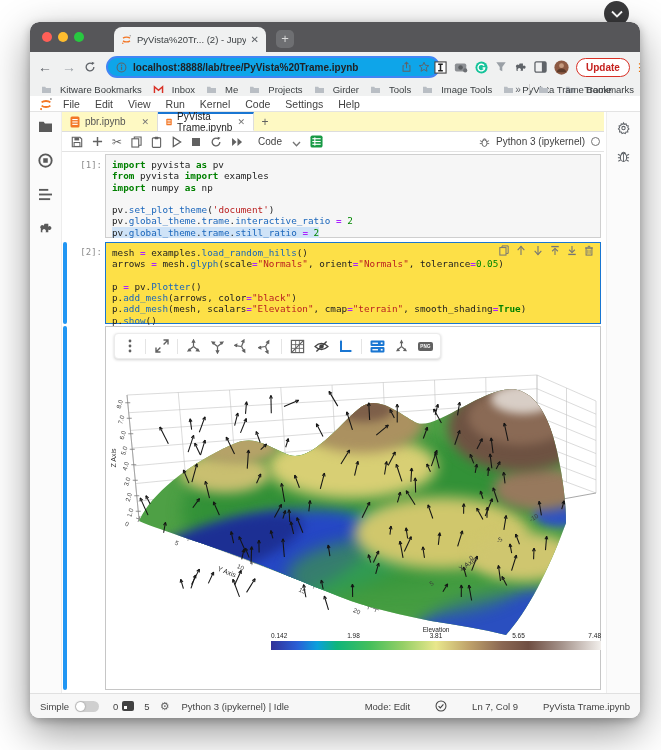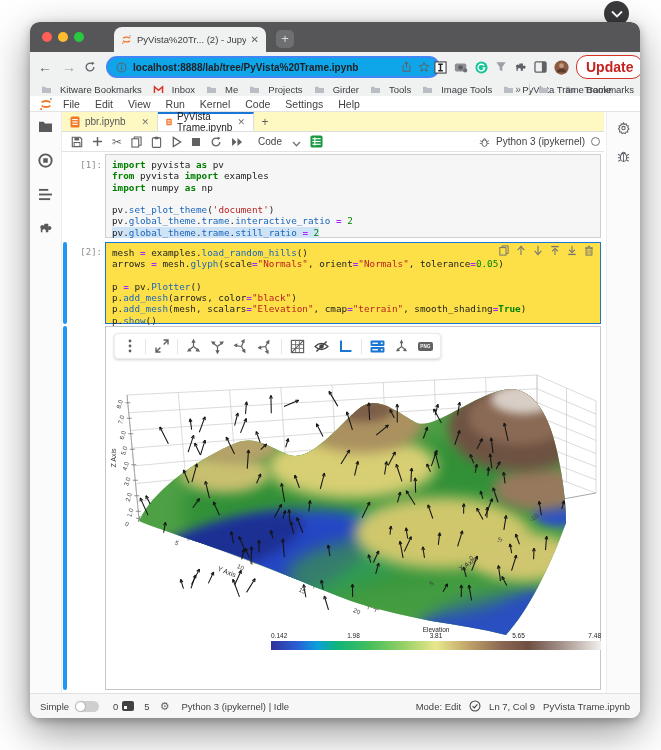--- a/index.html
+++ b/index.html
@@ -13,21 +13,21 @@
 .btab{position:absolute;left:84px;top:5px;width:152px;height:25px;background:#f0f1f1;border-radius:8px 8px 0 0;display:flex;align-items:center;padding:0 7px;gap:5px}
 .btab-title{font-size:9.5px;color:#3c4043;white-space:nowrap;overflow:hidden;flex:1}
 .btab-x{font-size:10px;color:#5f6368}
 .newtab{position:absolute;left:246px;top:8px;width:18px;height:18px;border-radius:5px;background:#6e6f72;color:#d8d8d8;font-size:13px;line-height:17px;text-align:center}
 .chrome-bar{position:absolute;left:0;top:30px;width:100%;height:30px;background:#f0f1f1;display:flex;align-items:center}
 .navic{font-size:14px;color:#5f6368;width:18px;text-align:center;margin-left:6px}
 .navic.dim{color:#9aa0a6}
 .omnibox{position:absolute;left:76px;top:4px;width:334px;height:22px;background:#0ea5e9;border:2px solid #4285f4;border-radius:12px;display:flex;align-items:center;padding:0 8px;gap:6px}
 .url{font-size:10px;color:#202124;font-weight:bold;flex:1;white-space:nowrap;overflow:hidden}
 .extrow{position:absolute;left:404px;top:0;height:30px;display:flex;align-items:center;gap:7px}
-.update{border:1.5px solid #d93025;color:#c5221f;border-radius:11px;font-size:14px;font-weight:bold;padding:3px 9px;background:#fff}
+.update{border:1.5px solid #d93025;color:#c5221f;border-radius:11px;font-size:10px;font-weight:bold;padding:3px 9px;background:#fff}
 .upddots{color:#e8710a;font-size:11px;margin-left:-3px}
 .bookbar{position:absolute;left:0;top:60px;width:100%;height:14px;background:#f0f1f1;display:flex;align-items:center;font-size:9.5px;color:#3c4043}
 .bm{display:flex;align-items:center;gap:8px;margin-left:11px;white-space:nowrap}
 .bm-right{position:absolute;right:6px;display:flex;align-items:center;gap:8px}
 .bm-sep{width:1px;height:10px;background:#cfcfcf}
 .chev{color:#5f6368;font-size:10px}
 
 .jl-menubar{position:absolute;left:0;top:74px;width:100%;height:16px;background:#fff;border-bottom:1px solid #e3e3e3;display:flex;align-items:center}
 .jl-menu-item{font-size:10.5px;color:#424242;margin-right:15px}
 .jl-logo{margin:0 10px 0 9px}
@@ -62,21 +62,21 @@
 
 .cbar{position:absolute;left:165px;top:299px;width:330px}
 .cbar-title{text-align:center;font-size:6.5px;color:#222}
 .cbar-ticks{position:relative;height:8px;font-size:6.5px;color:#222;margin-top:-1px}
 .cbar-ticks span{position:absolute;top:0}
 .cbar-grad{margin-top:1px;height:9px;width:100%;
  background:linear-gradient(to right,#313198 0%,#2a5fd6 8%,#0aa0dc 14%,#0fb57a 20%,#45bf5b 30%,#95cf66 40%,#e9e78c 50%,#bfa26a 60%,#8a6753 70%,#6f4e42 78%,#a4928a 88%,#f2efec 100%)}
 
 .statusbar{position:absolute;left:0;top:671px;width:100%;height:25px;background:#f7f7f7;border-top:1px solid #e0e0e0;display:flex;align-items:center;font-size:9.5px;color:#424242}
 .sb{margin-left:10px;display:flex;align-items:center;gap:4px}
-.sb-right{position:absolute;right:10px;display:flex;align-items:center;gap:8px}
+.sb-right{position:absolute;right:10px;display:flex;align-items:center;gap:25px}
 .toggle{width:24px;height:11px;border-radius:6px;background:#cfcfcf;position:relative}
 .toggle::after{content:"";position:absolute;left:1px;top:1px;width:9px;height:9px;border-radius:50%;background:#fff;box-shadow:0 0 2px rgba(0,0,0,.4)}
 .termic{width:12px;height:10px;background:#424242;border-radius:2px;position:relative}
 .termic::after{content:"";position:absolute;left:2px;bottom:2px;width:3px;height:3px;background:#fff}
 .gearch{font-size:11px;color:#616161;font-family:"DejaVu Sans",sans-serif}
 .expand-chip{position:absolute;left:604px;top:1px;width:25px;height:25px;border-radius:50%;background:#3a3a3c;display:flex;align-items:center;justify-content:center}
 svg{display:block}
 .scene{position:absolute;left:1px;top:34px}
 </style>
 </head>

